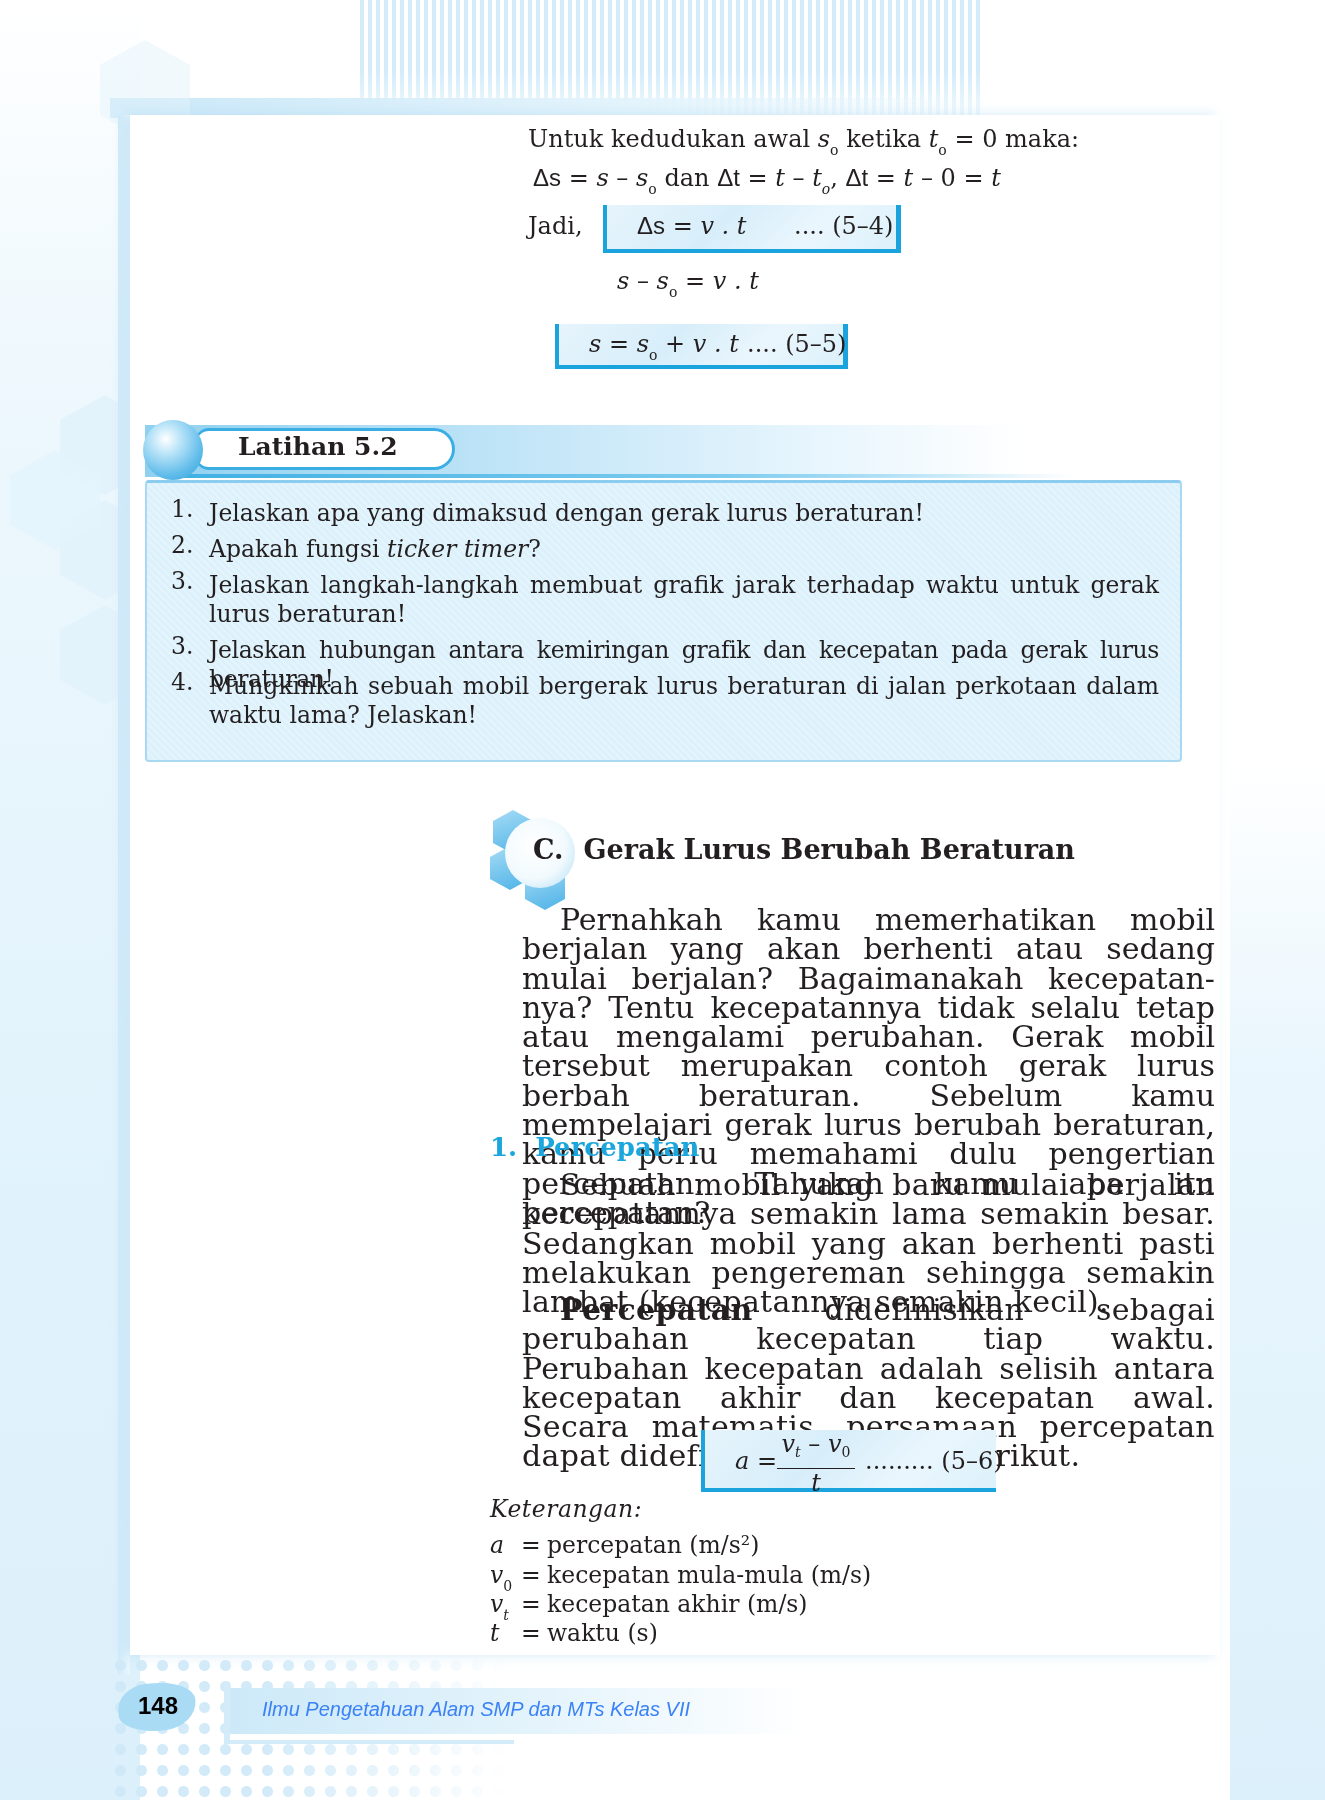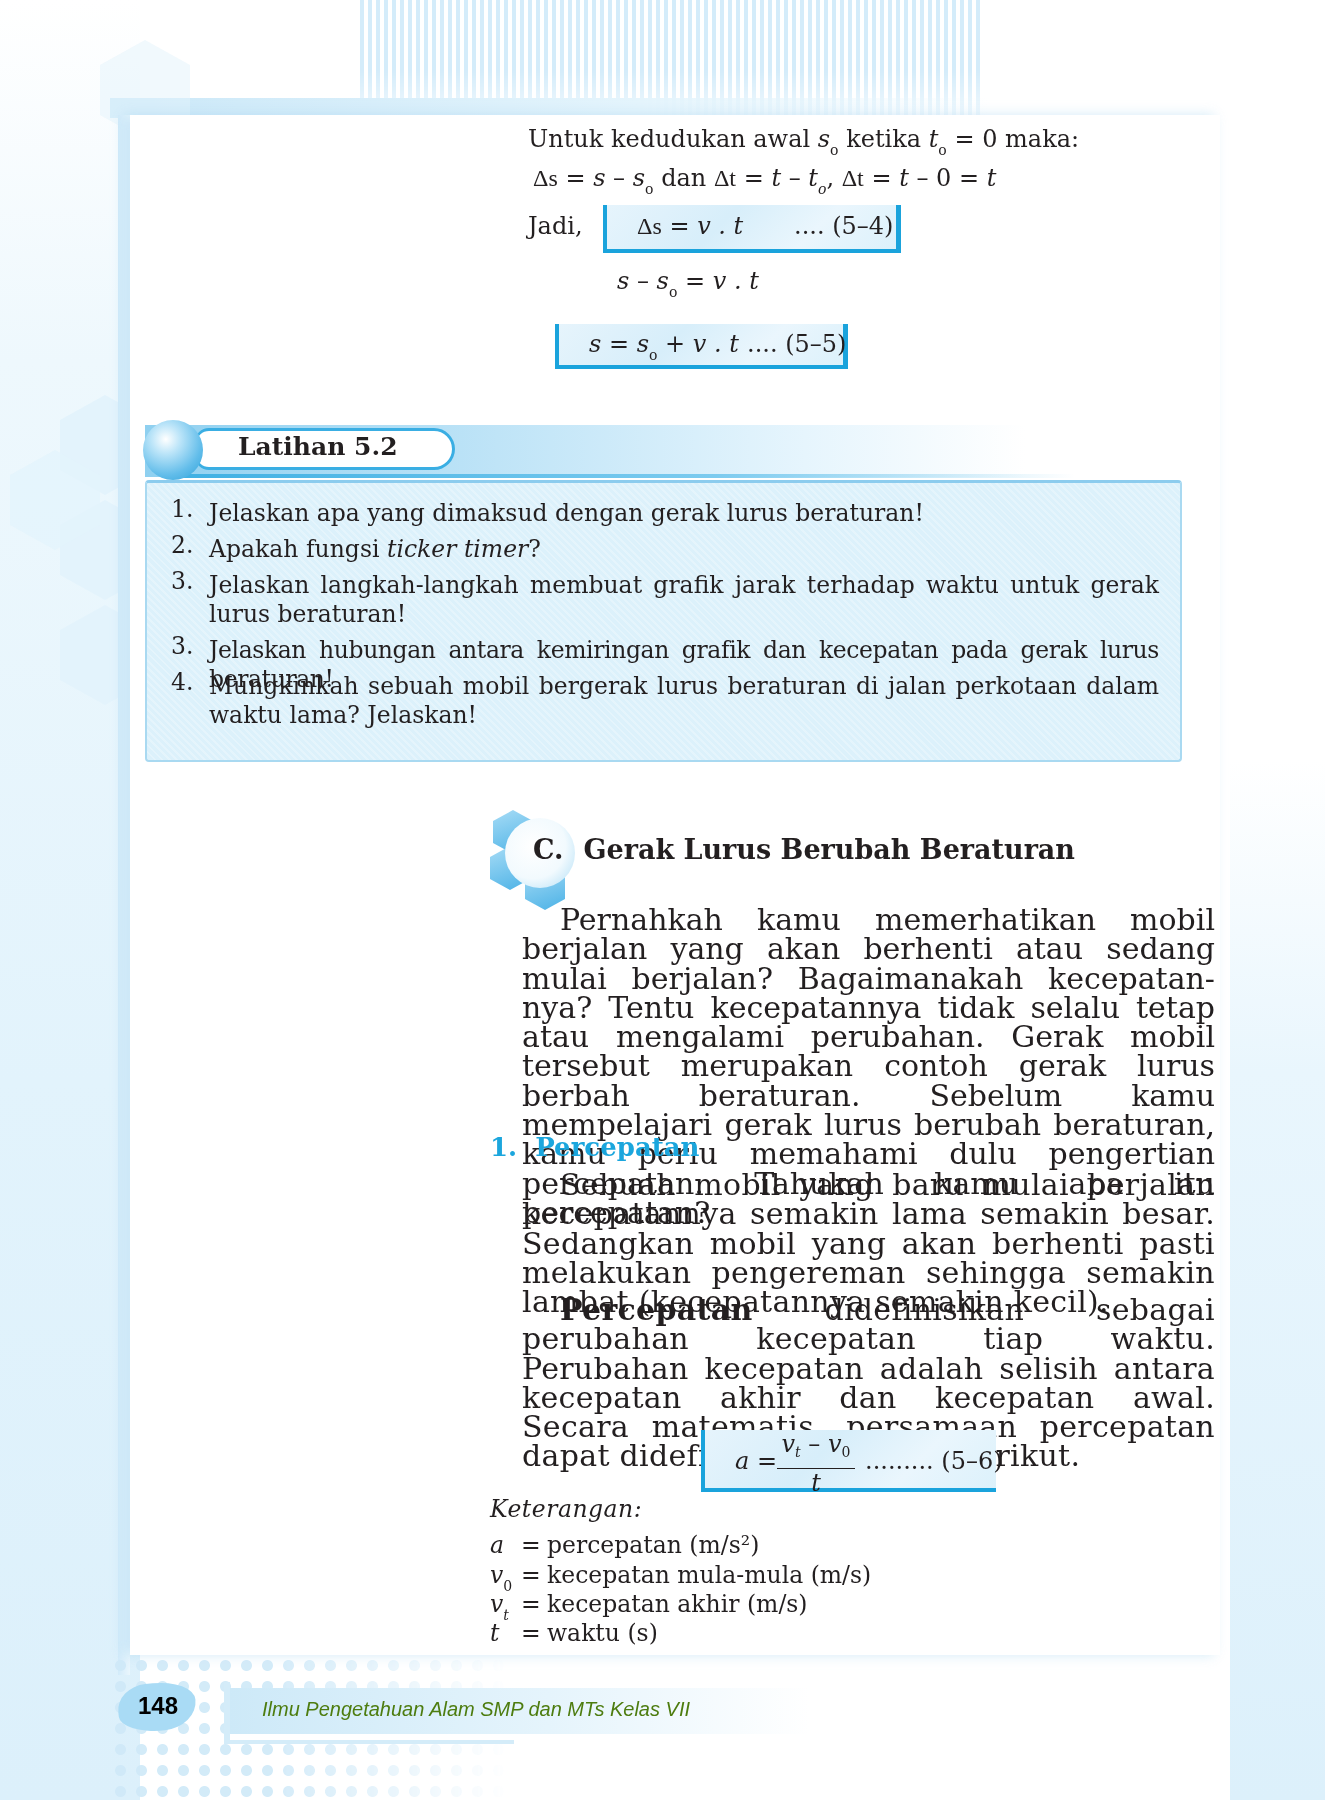--- a/index.html
+++ b/index.html
@@ -28,21 +28,21 @@
      background-image:radial-gradient(circle,#cfe9f8 5px,transparent 6px);
      background-size:21px 21px; opacity:0.9;
      -webkit-mask-image:linear-gradient(90deg,#000 40%,rgba(0,0,0,0) 100%);
              mask-image:linear-gradient(90deg,#000 40%,rgba(0,0,0,0) 100%); }
 
   
   .line { font-size:24px; white-space:nowrap; line-height:30px; }
   .it { font-style:italic; }
   .sub { font-size:14px; vertical-align:-8px; font-style:normal; }
   .subi { font-size:14px; vertical-align:-8px; font-style:italic; }
-  .delta { font-family:Liberation Serif, serif; font-size:24px; }
+  .delta { font-family:Liberation Sans, sans-serif; font-size:24px; }
   .eqbox { background:linear-gradient(135deg,#e6f4fc 0%,#d7eefa 40%,#eaf6fd 70%,#dcf1fb 100%);
      border-left:4px solid #1aa3dc; border-bottom:4px solid #1aa3dc; box-sizing:border-box; }
   .eqbox.rb { border-right:5px solid #1aa3dc; }
   .eqbox .line { position:absolute; }
 
   
   .lat-band { left:145px; top:425px; width:880px; height:52px;
      background:linear-gradient(90deg,#8fd0f0 0%,#bfe4f7 40%,#e6f5fd 75%,rgba(255,255,255,0) 100%); }
   .lat-band-line { left:175px; top:474px; width:900px; height:4px;
      background:linear-gradient(90deg,#3fb0e3 0%,#7ccbef 60%,rgba(255,255,255,0) 100%); }
@@ -85,21 +85,21 @@
   
   .pg-splash { left:118px; top:1683px; width:78px; height:48px; background:#a9dbf5;
      border-radius:40% 55% 45% 60% / 55% 45% 60% 40%; transform:rotate(-6deg); }
   .pg-num { left:138px; top:1692px; font-family:"Liberation Sans",sans-serif; font-weight:bold;
      font-size:24px; color:#000000; }
   .footer-band { left:230px; top:1688px; width:580px; height:46px;
      background:linear-gradient(90deg,#cde9f8 0%,#e5f4fc 55%,rgba(255,255,255,0) 100%); }
   .footer-bracket { left:224px; top:1682px; width:6px; height:60px; background:#d4ecf9; }
   .footer-under { left:224px; top:1740px; width:290px; height:4px; background:#d4ecf9; }
   .footer-title { left:262px; top:1698px; font-family:"Liberation Sans",sans-serif; font-style:italic;
-     font-size:20px; color:#4d7c0f; white-space:nowrap; }
+     font-size:20px; color:#3b82f6; white-space:nowrap; }
 </style>
 </head>
 <body>
 
 <div class="abs bg-left"></div>
 <div class="abs bg-right"></div>
 <div class="abs stripes"></div>
 <div class="abs top-glow"></div>
 <div class="abs hex" style="left:100px;top:40px;opacity:.5"></div>
 <div class="abs hex" style="left:60px;top:395px;"></div>

